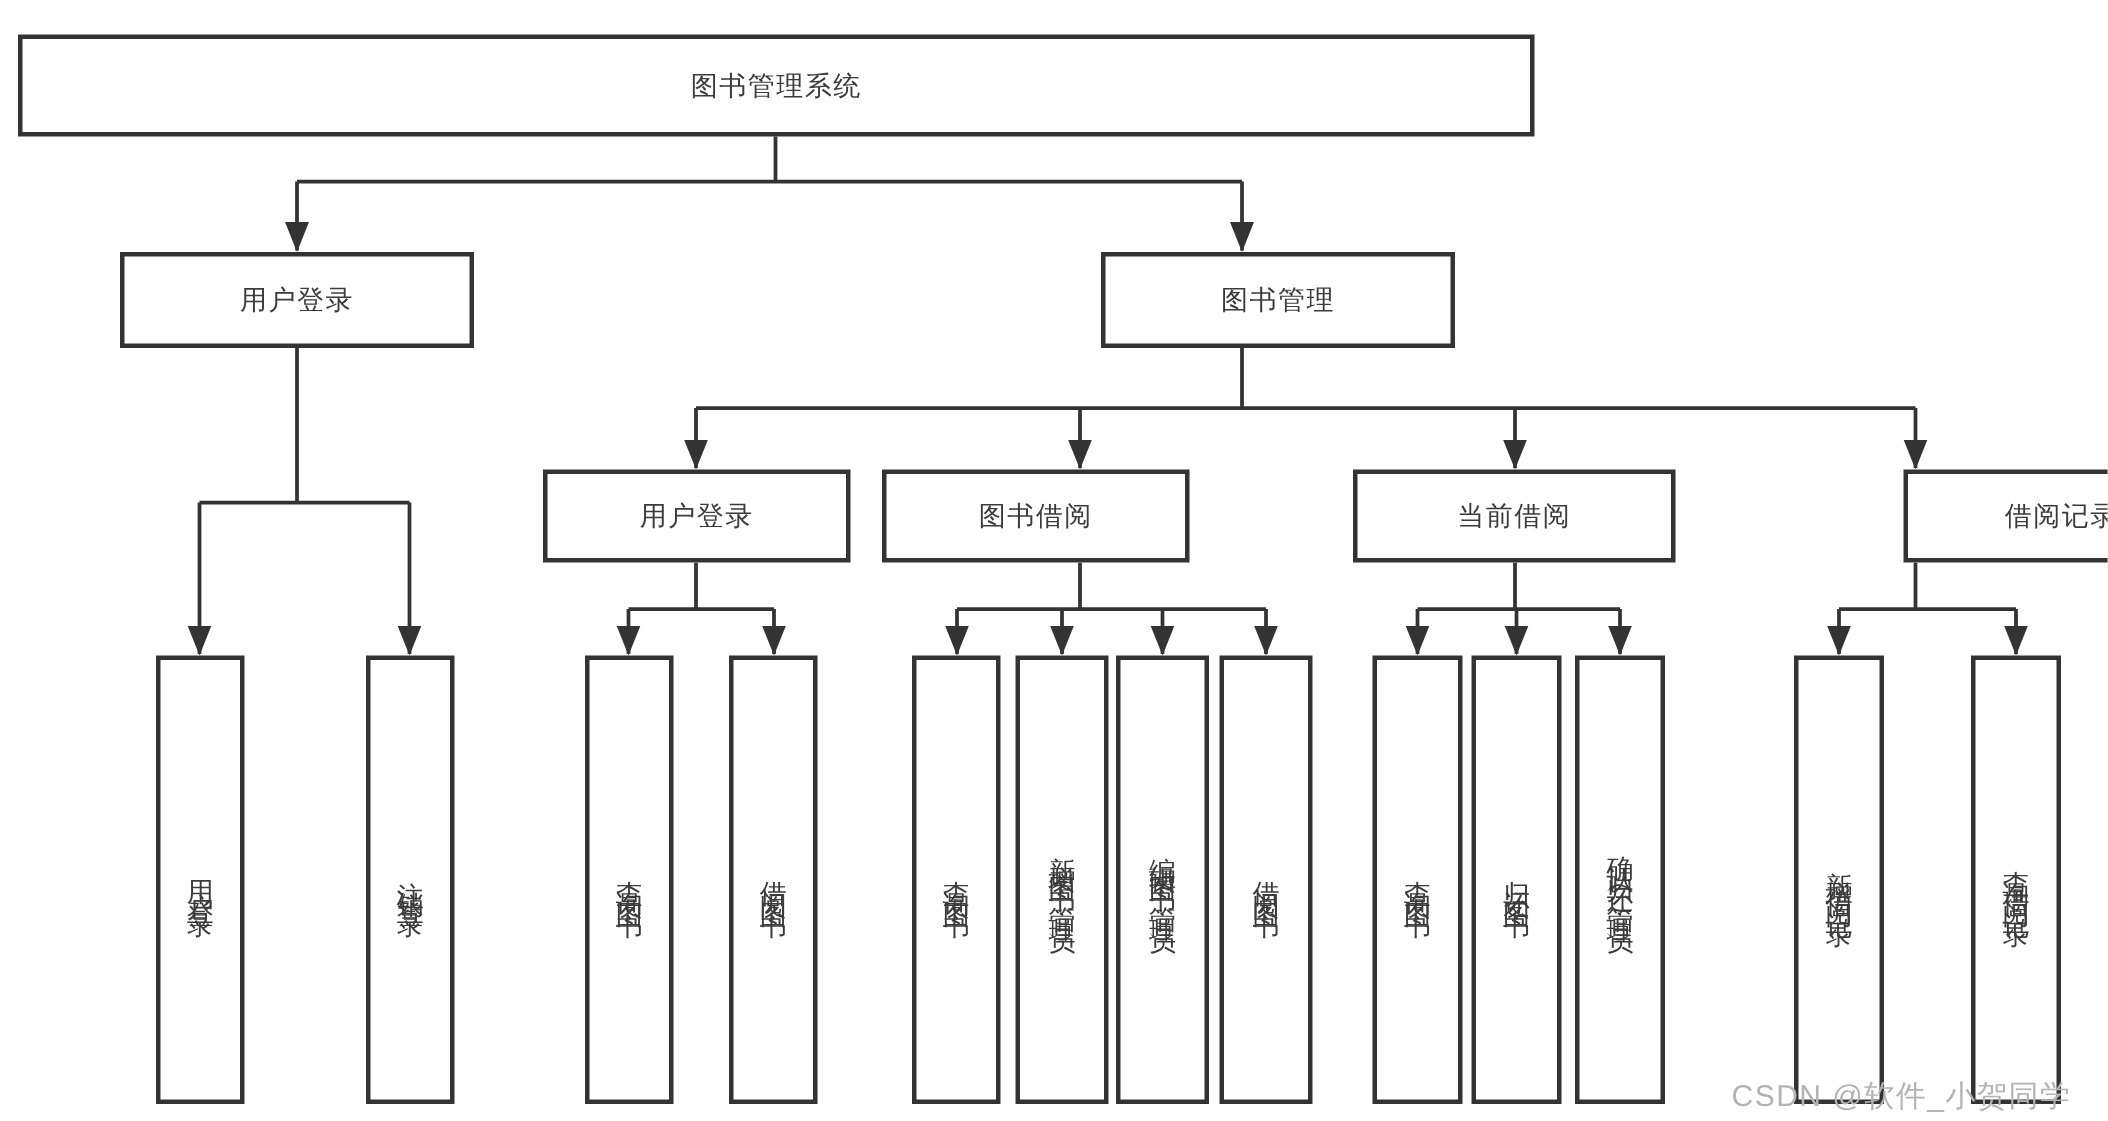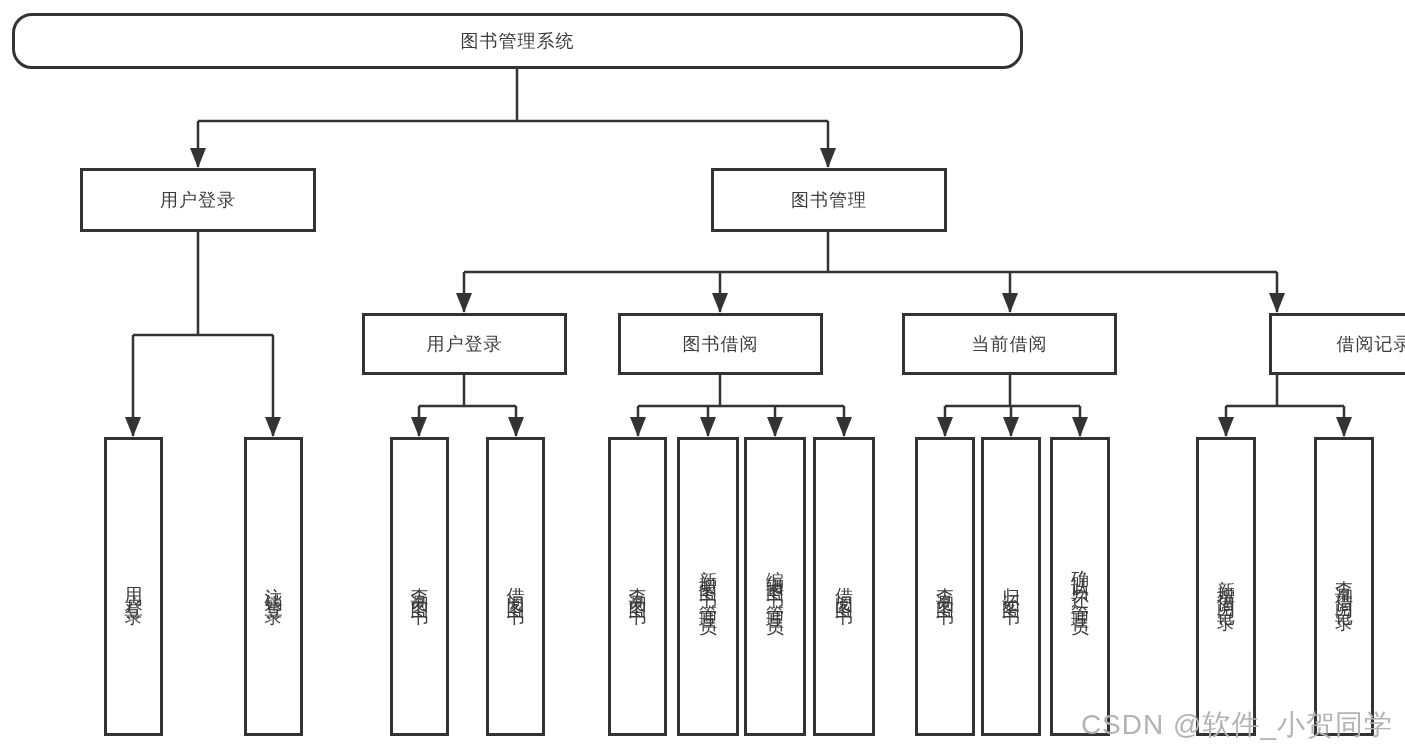--- a/index.html
+++ b/index.html
@@ -47,40 +47,40 @@
   .node.leaf {
     letter-spacing: 0;
   }
   .vtext {
     writing-mode: vertical-rl;
     text-orientation: mixed;
     letter-spacing: 0.38em;
     white-space: nowrap;
   }
   
-  .root      { left: 12px;   top: 13px;  width: 1011px; height: 56px; border-radius: 20px; }
+  .root      { left: 12px;   top: 23px;  width: 1011px; height: 68px; }
   .l2a       { left: 80px;   top: 168px; width: 236px;  height: 64px; }
-  .l2b       { left: 711px;  top: 168px; width: 236px;  height: 64px; }
+  .l2b       { left: 734px;  top: 168px; width: 236px;  height: 64px; }
   .l3a       { left: 362px;  top: 313px; width: 205px;  height: 62px; }
-  .l3b       { left: 618px;  top: 313px; width: 205px;  height: 62px; }
+  .l3b       { left: 588px;  top: 313px; width: 205px;  height: 62px; }
   .l3c       { left: 902px;  top: 313px; width: 215px;  height: 62px; justify-content: center; }
   .l3d       { left: 1233px; top: 313px; width: 211px;  height: 62px; margin-left: 36px; }
   .leaf      { top: 437px; height: 299px; width: 59px; }
   .g1x1 { left: 104px; }  .g1x2 { left: 244px; }
   .g2x1 { left: 390px; }  .g2x2 { left: 486px; }
   .g3x1 { left: 608px; }  .g3x2 { left: 677px; width: 62px; }
   .g3x3 { left: 744px; width: 62px; }  .g3x4 { left: 813px; width: 62px; }
   .g4x1 { left: 915px; width: 60px; }  .g4x2 { left: 981px; width: 60px; }
   .g4x3 { left: 1050px; width: 60px; }
   .g5x1 { left: 1196px; width: 60px; } .g5x2 { left: 1314px; width: 60px; }
   #watermark {
     position: absolute;
-    right: 12px;
+    right: 24px;
     bottom: 3px;
-    font-size: 28px;
+    font-size: 20px;
     color: var(--watermark);
     letter-spacing: 1px;
     z-index: 5;
   }
 </style>
 </head>
 <body>
 
 <div id="canvas">
 

